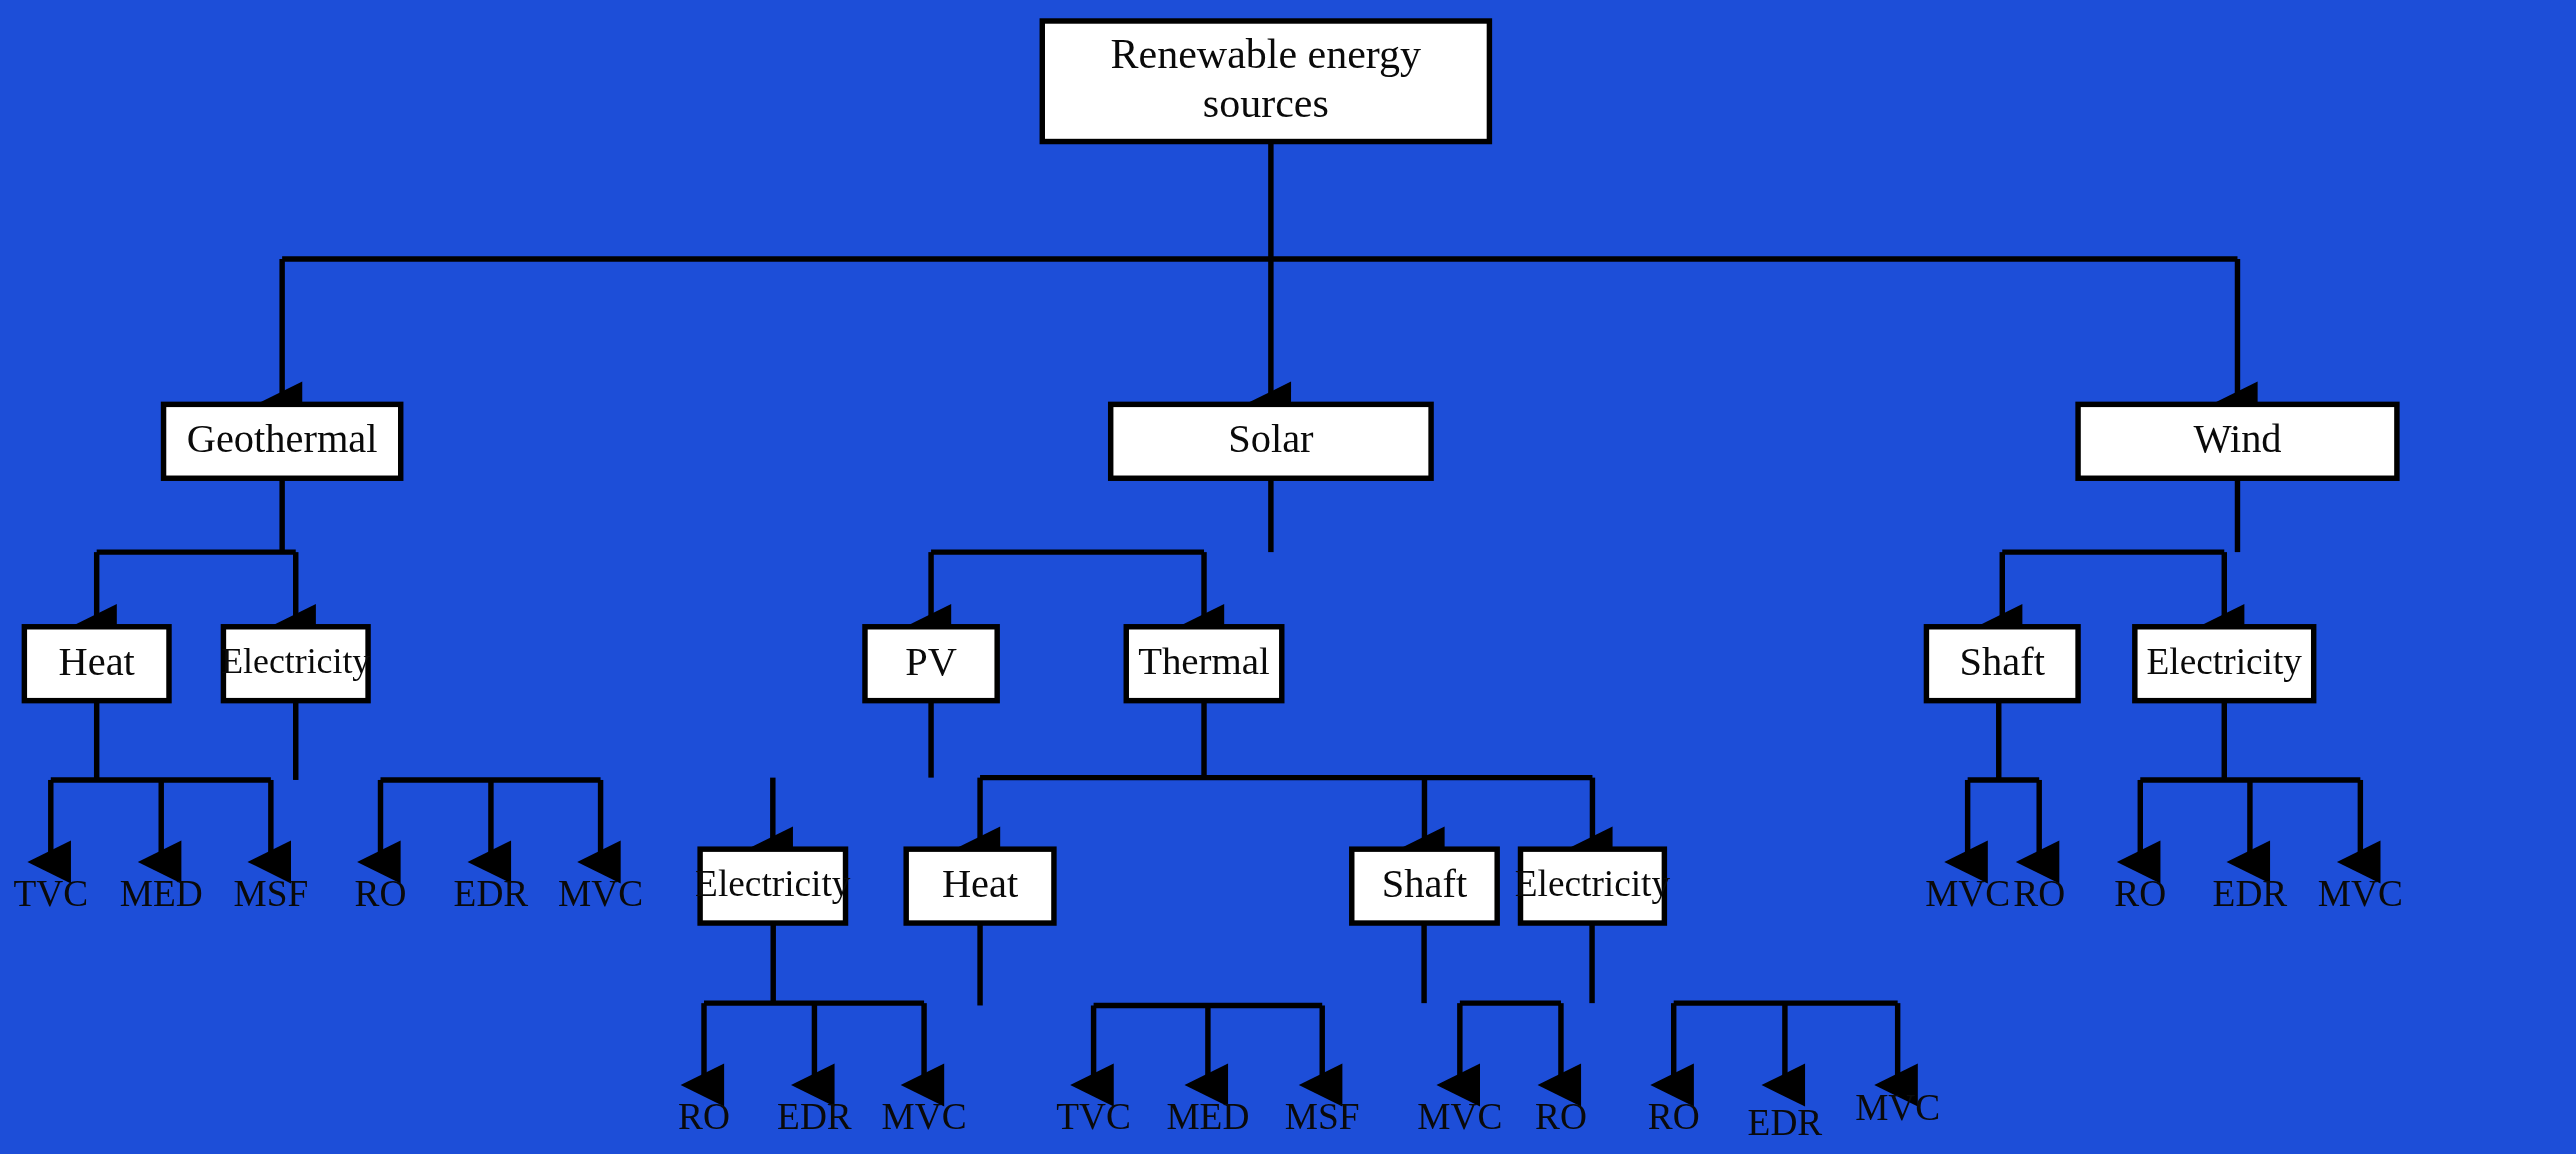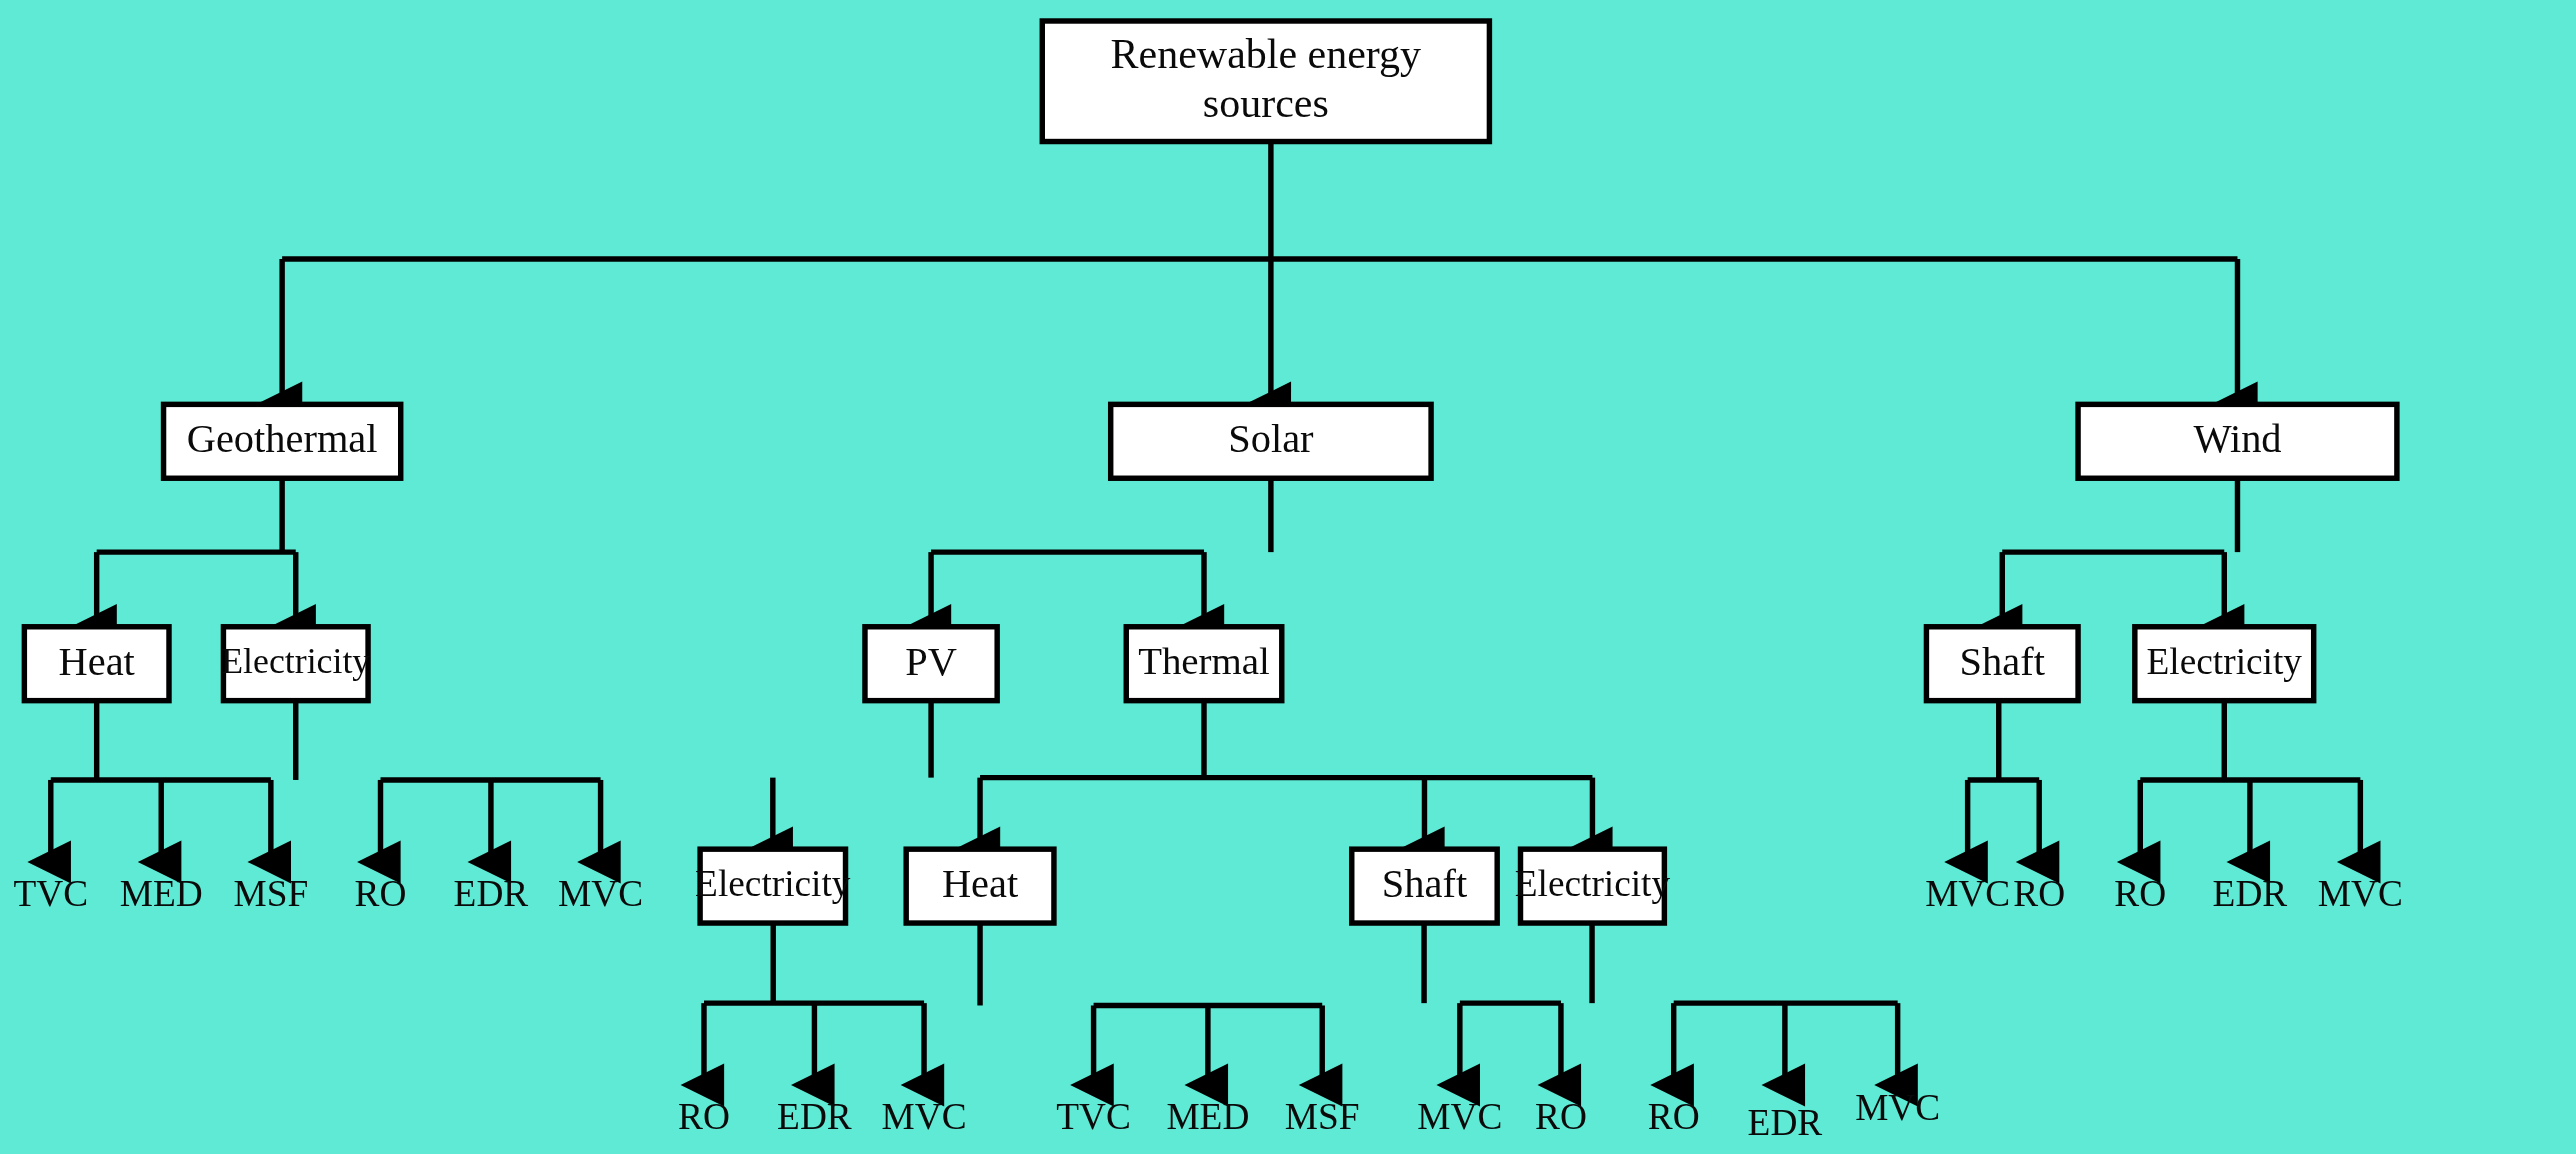--- a/index.html
+++ b/index.html
@@ -4,21 +4,21 @@
 <style>
   html, body {
     margin: 0;
     padding: 0;
     background: #ffffff;
   }
   #page {
     position: relative;
     width: 2576px;
     height: 1154px;
-    background: #5eead4;
+    background: #1d4ed8;
     overflow: hidden;
     font-family: "Liberation Serif", "DejaVu Serif", serif;
   }
   #diagram-svg {
     position: absolute;
     left: 0;
     top: 0;
     width: 2576px;
     height: 1154px;
   }

